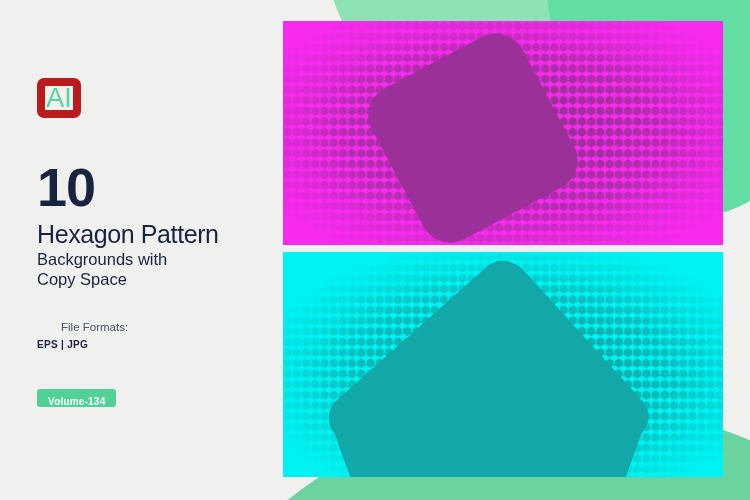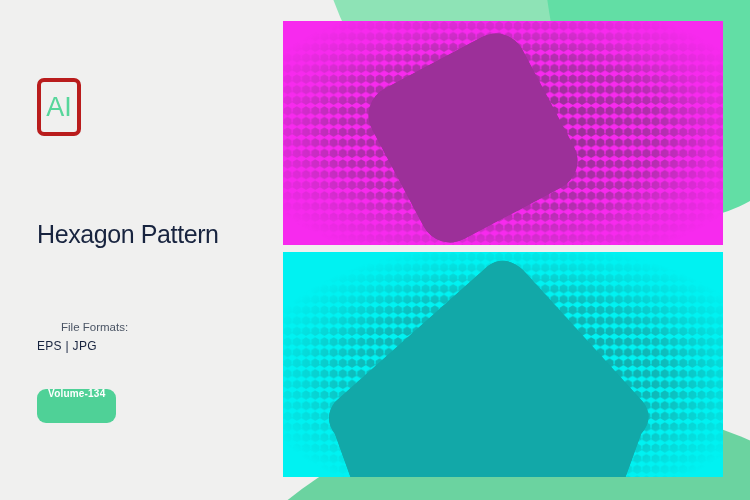--- a/index.html
+++ b/index.html
@@ -60,22 +60,22 @@
     top: 0;
     width: 230px;
     height: 500px;
   }
 
   #ai-badge {
     position: absolute;
     left: 0;
     top: 78px;
     width: 44px;
-    height: 58px;
-    border: 4px solid #b91c1c;
+    height: 40px;
+    border: 8px solid #b91c1c;
     border-radius: 7px;
     box-sizing: border-box;
     display: flex;
     align-items: center;
     justify-content: center;
   }
   #ai-badge-label {
     color: #57d69b;
     font-size: 27px;
     font-weight: 400;
@@ -123,37 +123,37 @@
     top: 322px;
     font-size: 11.5px;
     color: #4a5464;
     line-height: 1;
     margin-left: 24px;
   }
   #formats-value {
     position: absolute;
     left: 0;
     top: 340px;
-    font-size: 12px;
-    font-weight: normal;
+    font-size: 10px;
+    font-weight: bold;
     color: #18243f;
     line-height: 1;
     letter-spacing: 0.3px;
   }
 
   #volume-badge {
     position: absolute;
     left: 0;
     top: 389px;
-    height: 34px;
+    height: 18px;
     padding: 0 11px;
     background: #4fd197;
-    border-radius: 9px;
+    border-radius: 3px;
     display: flex;
-    align-items: flex-start;
+    align-items: flex-end;
     justify-content: center;
   }
   #volume-badge-label {
     color: #ffffff;
     font-size: 10px;
     font-weight: bold;
     letter-spacing: 0.2px;
     line-height: 1;
   }
 
@@ -188,23 +188,28 @@
   <div class="deco" id="deco-top-right-light"></div>
   <div class="deco" id="deco-top-right-dark"></div>
   <div class="deco" id="deco-bottom-circle"></div>
 
   <div id="text-column">
 
     <div id="ai-badge">
       <span id="ai-badge-label">AI</span>
     </div>
 
+    <div id="count-number">10</div>
 
     <div id="title-main">Hexagon Pattern</div>
 
+    <div id="title-sub">
+      <div>Backgrounds with</div>
+      <div>Copy Space</div>
+    </div>
 
     <div id="formats-label">File Formats:</div>
     <div id="formats-value">EPS  |  JPG</div>
 
     <div id="volume-badge">
       <span id="volume-badge-label">Volume-134</span>
     </div>
 
   </div>
 

